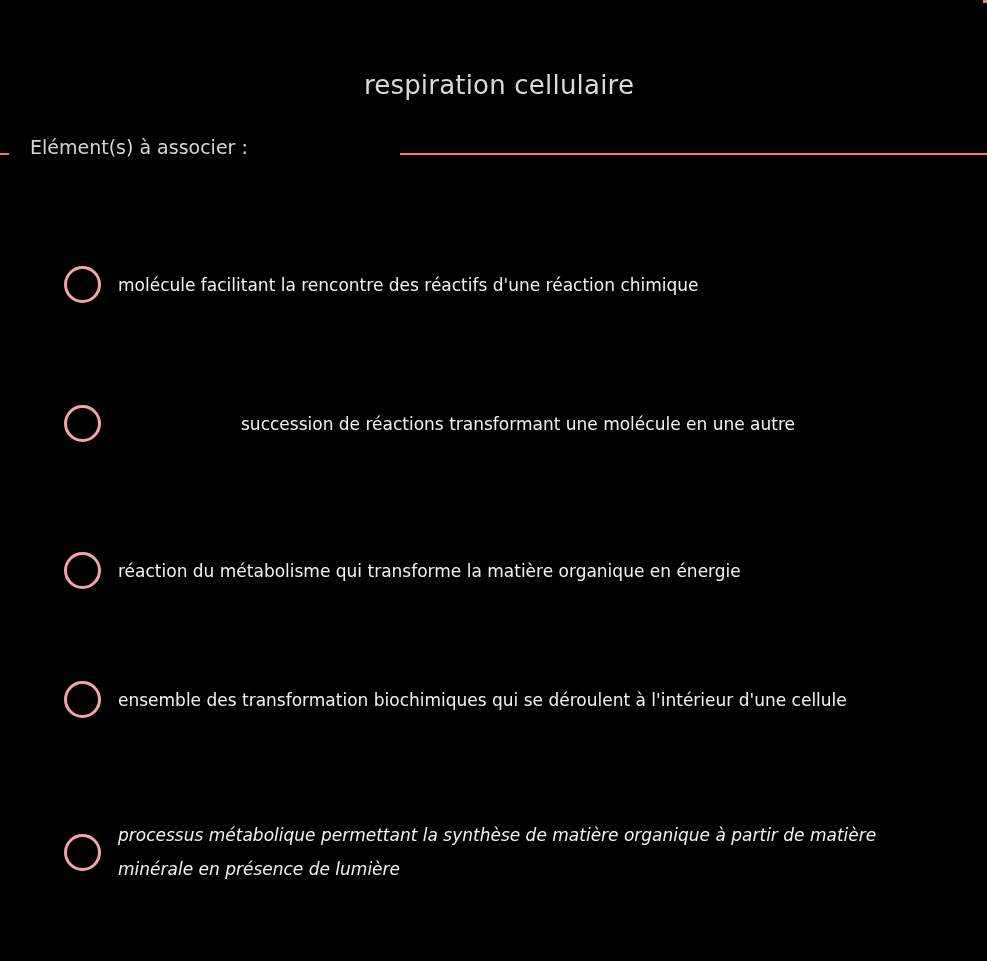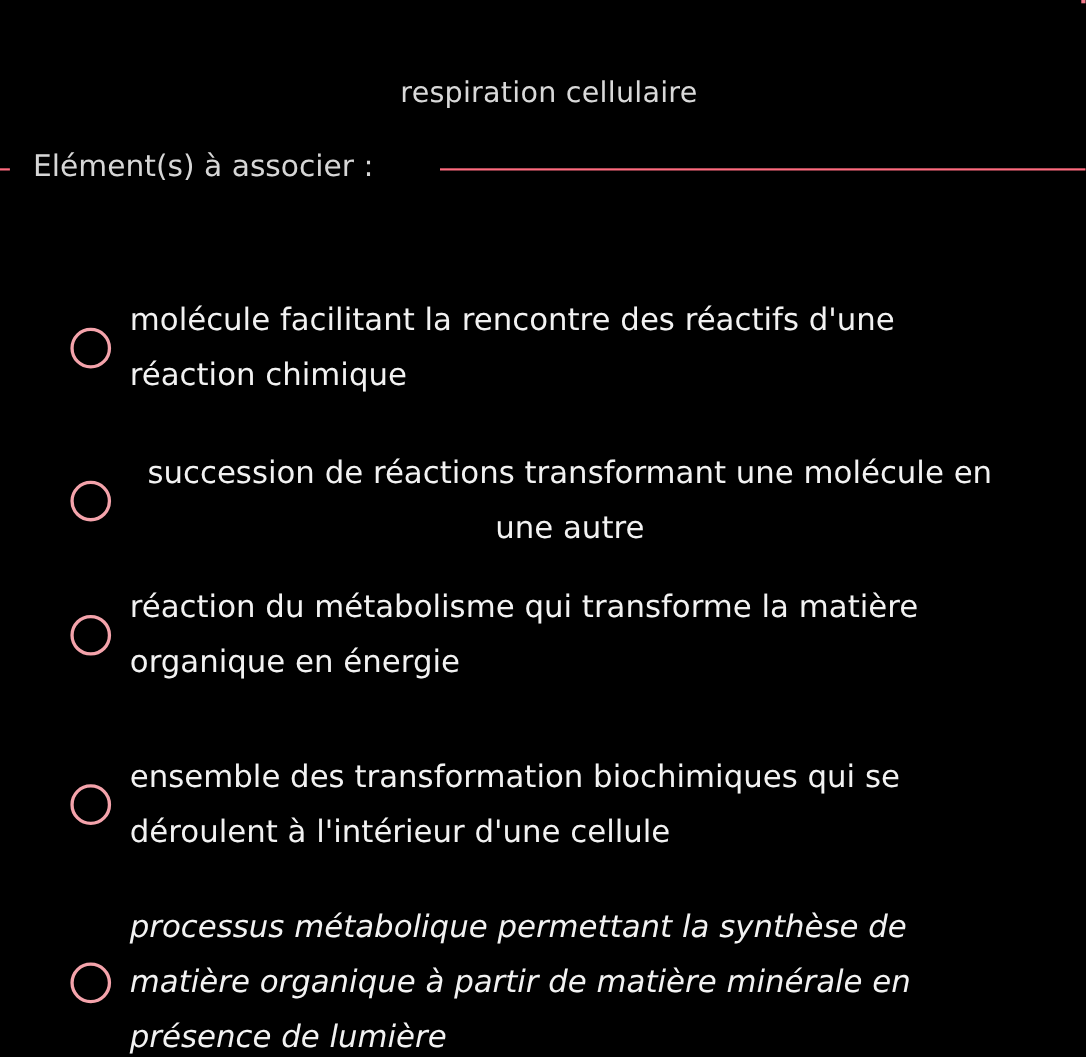--- a/index.html
+++ b/index.html
@@ -53,21 +53,21 @@
       left: 400px;
       right: 0;
       top: 17px;
       height: 2px;
       background: #ff6b7f;
     }
     .section-label {
       position: absolute;
       left: 30px;
       top: 0;
-      font-size: 27px;
+      font-size: 19px;
       color: #d6d6d6;
       font-weight: 500;
       white-space: nowrap;
     }
     .options {
       position: absolute;
       left: 0;
       top: 0;
       width: 987px;
     }
@@ -83,22 +83,22 @@
       flex: 0 0 auto;
       width: 31px;
       height: 31px;
       border: 3px solid #f4a3ab;
       border-radius: 50%;
       background: transparent;
       margin-right: 17px;
       box-sizing: content-box;
     }
     .option-text {
-      font-size: 28px;
-      line-height: 50px;
+      font-size: 17px;
+      line-height: 34px;
       color: #f2f2f2;
       width: 800px;
     }
   </style>
 </head>
 <body>
 
 <div class="corner-dot"></div>
 
 <div class="title">respiration cellulaire</div>
@@ -111,21 +111,21 @@
 
 <div class="options">
   <div class="option" style="top:266px;">
     <span class="radio"></span>
     <span class="option-text">molécule facilitant la rencontre des réactifs d'une réaction chimique</span>
   </div>
   <div class="option" style="top:405px;text-align:center;">
     <span class="radio"></span>
     <span class="option-text">succession de réactions transformant une molécule en une autre</span>
   </div>
-  <div class="option" style="top:527px;">
+  <div class="option" style="top:552px;">
     <span class="radio"></span>
     <span class="option-text">réaction du métabolisme qui transforme la matière organique en énergie</span>
   </div>
   <div class="option" style="top:681px;align-items:center;">
     <span class="radio"></span>
     <span class="option-text">ensemble des transformation biochimiques qui se déroulent à l'intérieur d'une cellule</span>
   </div>
   <div class="option" style="top:818px;font-style:italic;">
     <span class="radio"></span>
     <span class="option-text">processus métabolique permettant la synthèse de matière organique à partir de matière minérale en présence de lumière</span>

